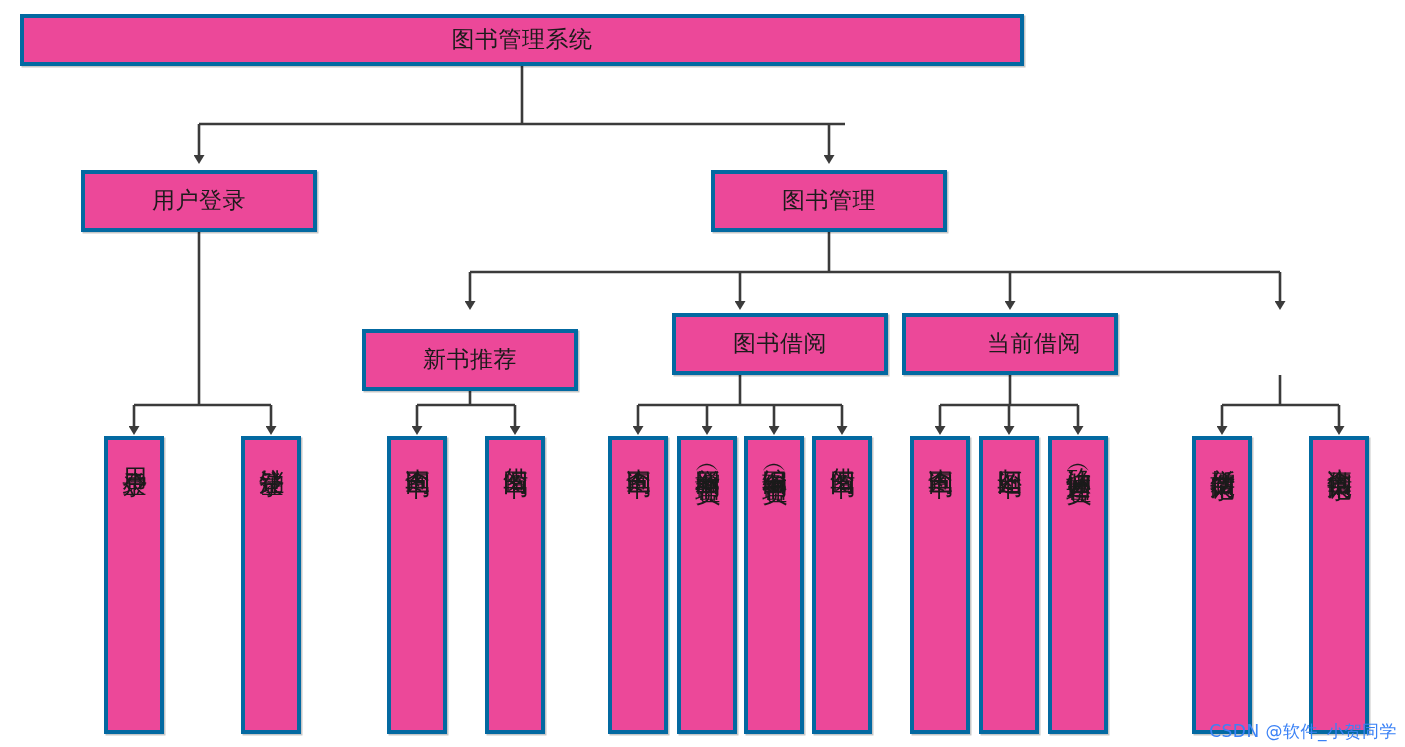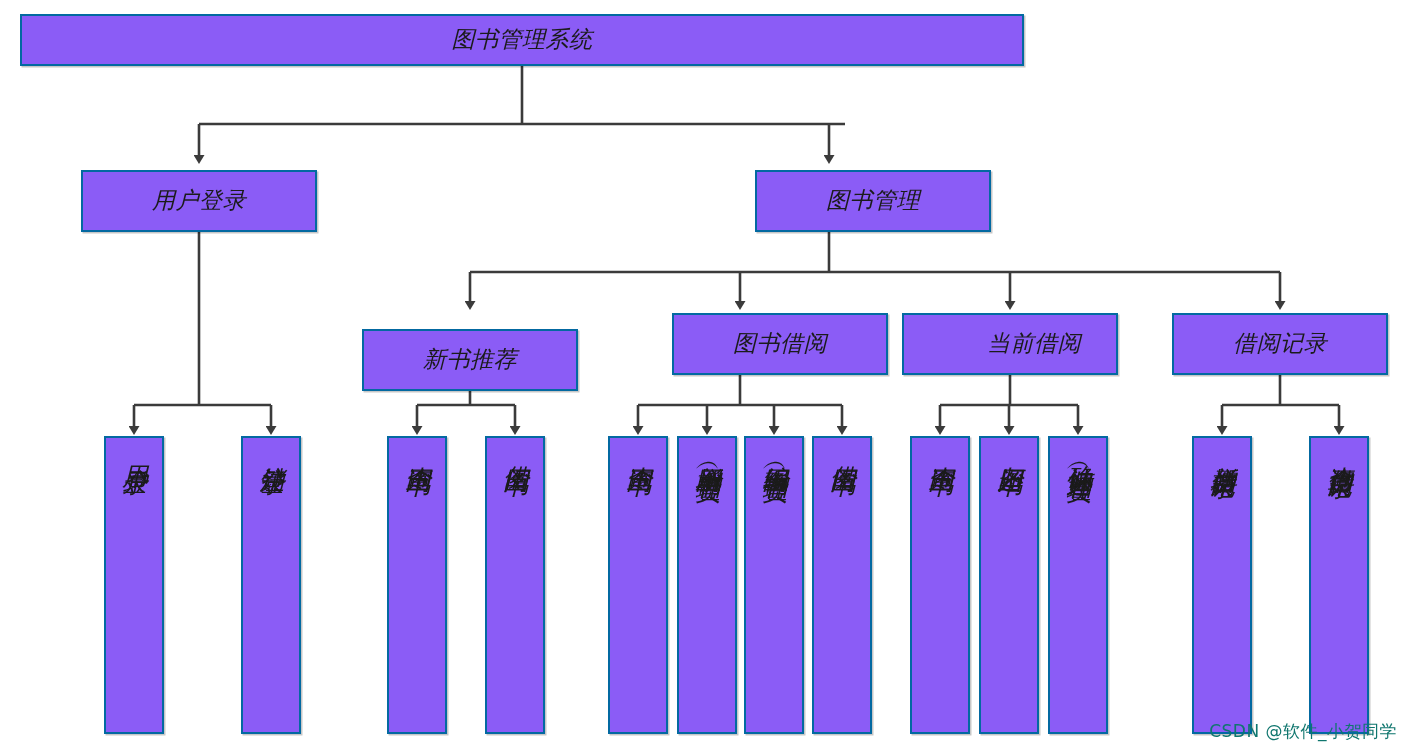--- a/index.html
+++ b/index.html
@@ -21,28 +21,27 @@
     position: absolute;
     left: 0;
     top: 0;
     width: 1405px;
     height: 747px;
     pointer-events: none;
   }
   .node {
     position: absolute;
     box-sizing: border-box;
-    border: 2px solid #0369a1;
-    background: #8b5cf6;
+    border: 4px solid #0369a1;
+    background: #ec4899;
     display: flex;
     align-items: center;
     justify-content: center;
     color: #1b1b1b;
     box-shadow: 1.5px 1.5px 0 rgba(0,0,0,0.22);
-    font-style: italic;
   }
   .node .lbl {
     display: block;
     text-align: center;
     line-height: 1.18;
     letter-spacing: 0.5px;
   }
   .node.horiz .lbl {
     font-size: 23px;
   }
@@ -57,21 +56,21 @@
     font-size: 25px;
     letter-spacing: 2px;
     line-height: 1.05;
     white-space: nowrap;
   }
   #watermark {
     position: absolute;
     right: 8px;
     bottom: 4px;
     font-size: 17px;
-    color: #0f766e;
+    color: #3b82f6;
     letter-spacing: 0.5px;
     white-space: nowrap;
     user-select: none;
     margin-left: 32px;
   }
 </style>
 </head>
 <body>
 
 <div id="canvas">
@@ -126,35 +125,32 @@
     </g>
   </svg>
 
   <div class="node horiz" style="left:20px; top:14px; width:1004px; height:52px;">
     <span class="lbl">图书管理系统</span>
   </div>
 
   <div class="node horiz" style="left:81px; top:170px; width:236px; height:62px;">
     <span class="lbl">用户登录</span>
   </div>
-  <div class="node horiz" style="left:711px; top:170px; width:236px; height:62px;margin-left:44px;">
+  <div class="node horiz" style="left:711px; top:170px; width:236px; height:62px;">
     <span class="lbl">图书管理</span>
   </div>
 
   <div class="node horiz" style="left:362px; top:313px; width:216px; height:62px;margin-top:16px;">
     <span class="lbl">新书推荐</span>
   </div>
   <div class="node horiz" style="left:632px; top:313px; width:216px; height:62px;margin-left:40px;">
     <span class="lbl">图书借阅</span>
   </div>
   <div class="node horiz" style="left:902px; top:313px; width:216px; height:62px;padding-left:48px;">
     <span class="lbl">当前借阅</span>
-  </div>
-  <div class="node horiz" style="left:1172px; top:313px; width:216px; height:62px;">
-    <span class="lbl">借阅记录</span>
   </div>
 
   <div class="node vert" style="left:104px; top:436px; width:60px; height:298px;">
     <span class="lbl">用户登录</span>
   </div>
   <div class="node vert" style="left:241px; top:436px; width:60px; height:298px;">
     <span class="lbl">注销登录</span>
   </div>
 
   <div class="node vert" style="left:387px; top:436px; width:60px; height:298px;">

